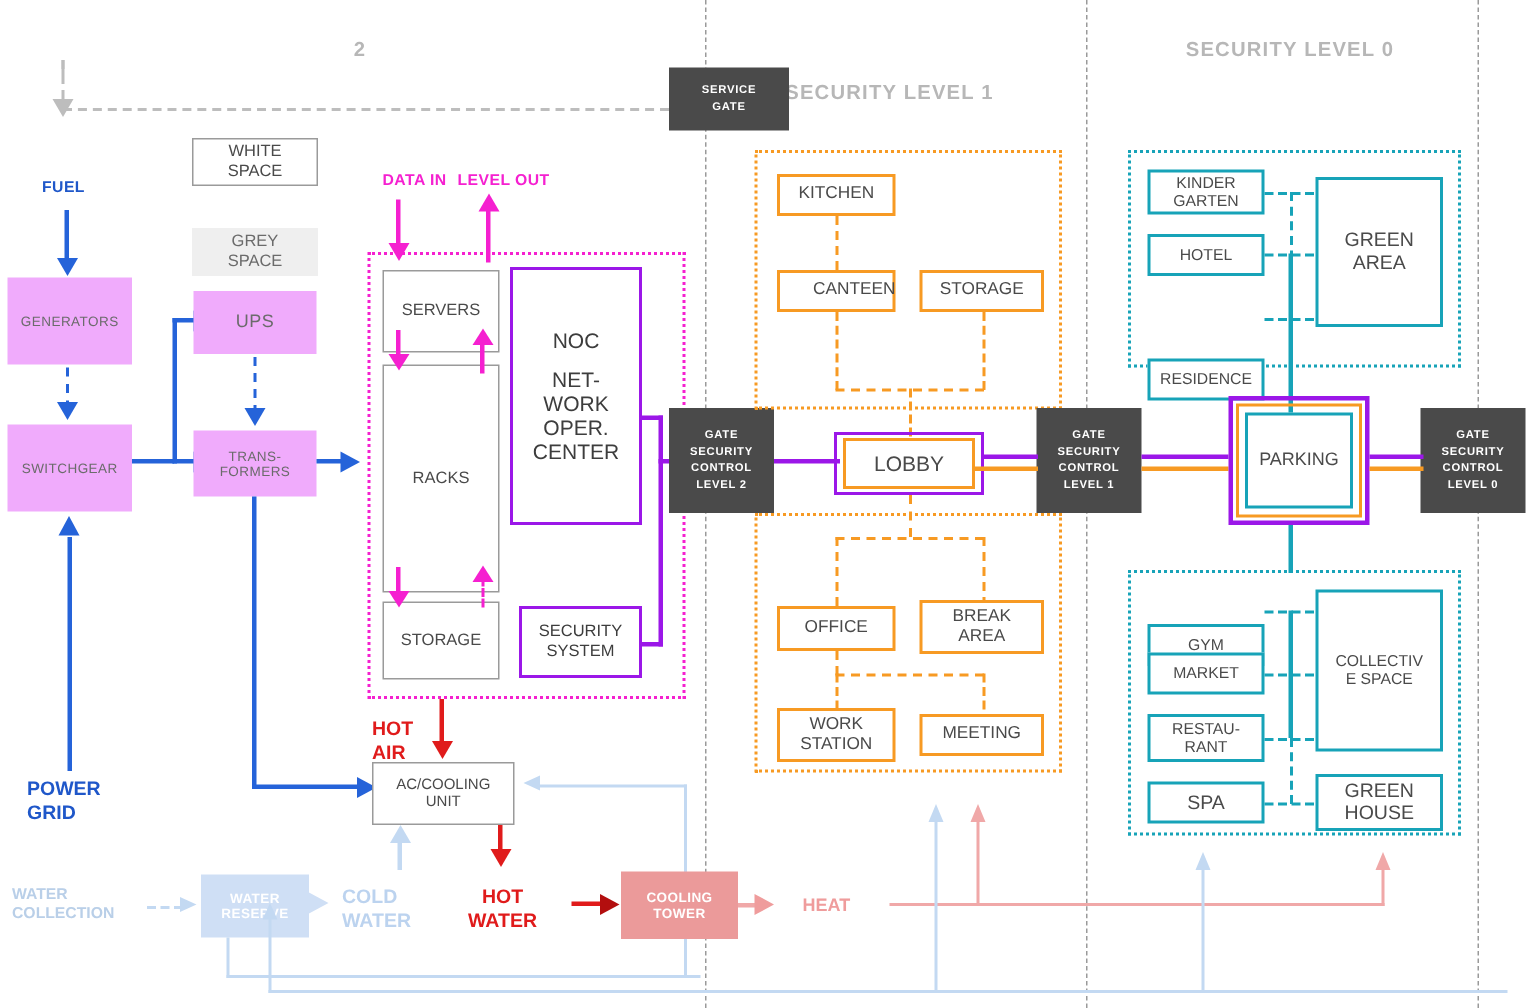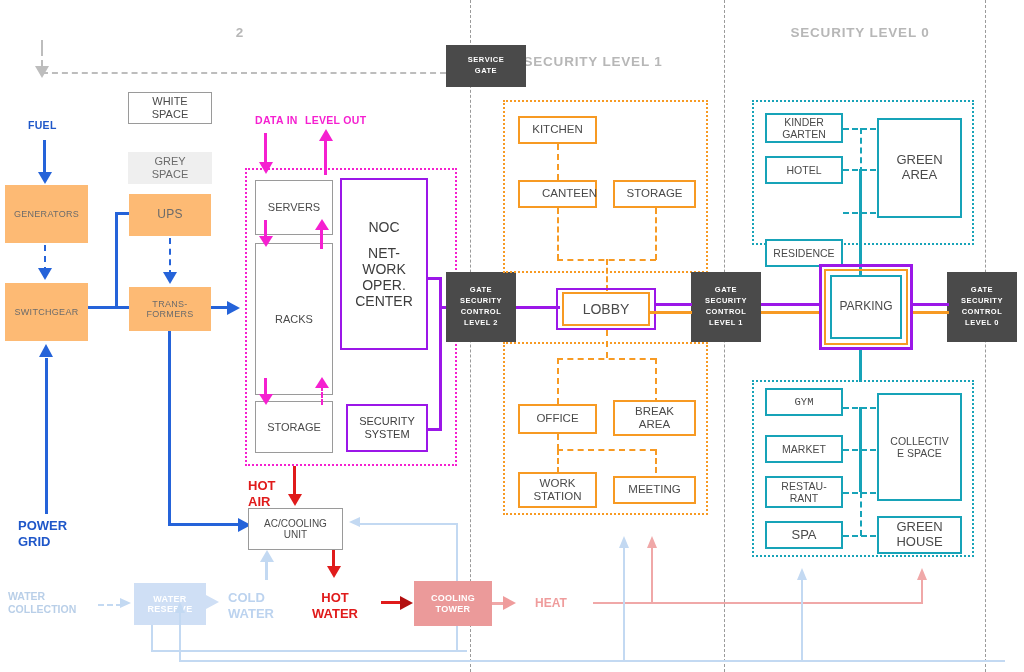--- a/index.html
+++ b/index.html
@@ -5,21 +5,21 @@
   html,body{margin:0;padding:0;background:#fff;}
   body{width:1024px;height:672px;overflow:hidden;
        font-family:"Liberation Sans","DejaVu Sans",sans-serif;}
   #stage{position:relative;width:1024px;height:672px;background:#ffffff;}
   .abs{position:absolute;box-sizing:border-box;}
 
   
   .box{display:flex;align-items:center;justify-content:center;text-align:center;
        line-height:1.15;background:#fff;}
 
-  .grey-box{background:#fdba74;color:#6b6b6b;font-size:9px;letter-spacing:.3px;
+  .grey-box{background:#f0abfc;color:#6b6b6b;font-size:9px;letter-spacing:.3px;
             font-weight:400;}
   .white-box{background:#fff;border:1px solid #9a9a9a;color:#4a4a4a;font-size:11px;}
   .grey-space{background:#efefef;color:#6b6b6b;font-size:11px;}
 
   .dc-box{background:#fff;border:1.5px solid #9a9a9a;color:#4a4a4a;font-size:11px;}
   .purple-box{background:#fff;border:2.5px solid #9B17E8;color:#3d3d3d;font-size:14px;}
   .orange-box{background:#fff;border:2.5px solid #F79A23;color:#4a4a4a;font-size:11.5px;}
   .teal-box{background:#fff;border:2px solid #17A3B8;color:#4a4a4a;font-size:10.5px;}
   .teal-big{font-size:13px;}
 
@@ -425,21 +425,21 @@
     <div>
       <div>GATE</div>
       <div>SECURITY</div>
       <div>CONTROL</div>
       <div>LEVEL 0</div>
     </div>
   </div>
   <div class="abs ln p" style="left:913px;top:303px;width:36px;height:3px;"></div>
   <div class="abs ln o" style="left:913px;top:311px;width:36px;height:3px;"></div>
 
-  <div class="abs box teal-box" style="left:765px;top:388px;width:78px;height:28px;font-family:Liberation Mono, monospace;">
+  <div class="abs box teal-box" style="left:765px;top:416px;width:78px;height:28px;">
     <span>GYM</span>
   </div>
   <div class="abs box teal-box" style="left:765px;top:435px;width:78px;height:28px;">
     <span>MARKET</span>
   </div>
   <div class="abs box teal-box" style="left:765px;top:476px;width:78px;height:32px;">
     <div>
       <div>RESTAU-</div>
       <div>RANT</div>
     </div>

